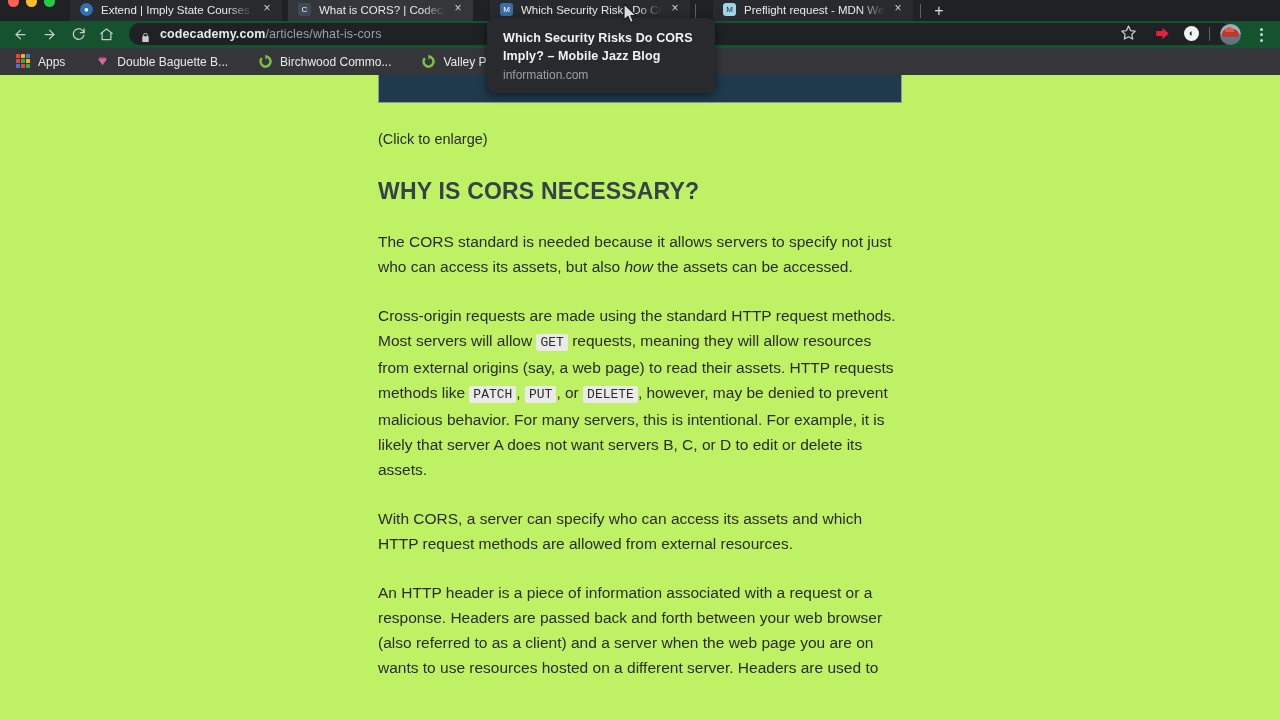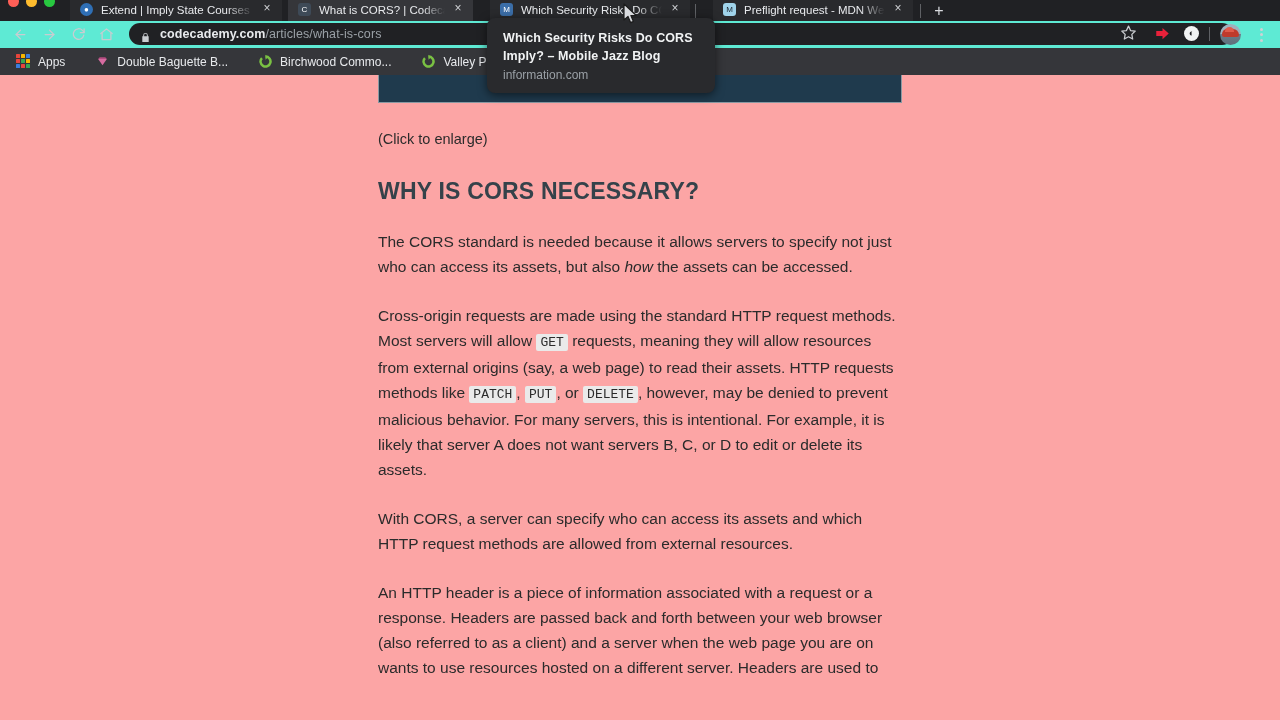--- a/index.html
+++ b/index.html
@@ -68,21 +68,21 @@
   .newtab {
     position: absolute; top: 2px; left: 928px;
     width: 22px; height: 18px;
     color: #dadce0; font-size: 16px; line-height: 17px; text-align: center;
   }
 
   
   .toolbar {
     position: absolute; top: 21px; left: 0;
     width: 1280px; height: 27px;
-    background: #5eead4;
+    background: #14532d;
   }
   .tbtn {
     position: absolute; top: 2px;
     width: 22px; height: 22px;
     color: #c9ccd0;
     display: flex; align-items: center; justify-content: center;
   }
   .tbtn svg { display: block; }
   .omnibox {
     position: absolute; top: 2px; left: 129px;
@@ -181,21 +181,21 @@
     line-height: 18px; letter-spacing: .1px;
   }
   .tooltip .tt-url {
     font-size: 12px; color: #9aa0a6; line-height: 18px; margin-top: 1px;
   }
 
   
   .page {
     position: absolute; top: 75px; left: 0;
     width: 1280px; height: 645px;
-    background: #fca5a5;
+    background: #bef264;
     overflow: hidden;
   }
   .article {
     position: absolute; left: 378px; top: 0; width: 524px;
   }
   .hero-img {
     width: 524px; height: 28px;
     background: #1f3a4d;
     border-left: 1px solid #8a99a3;
     border-right: 1px solid #8a99a3;

